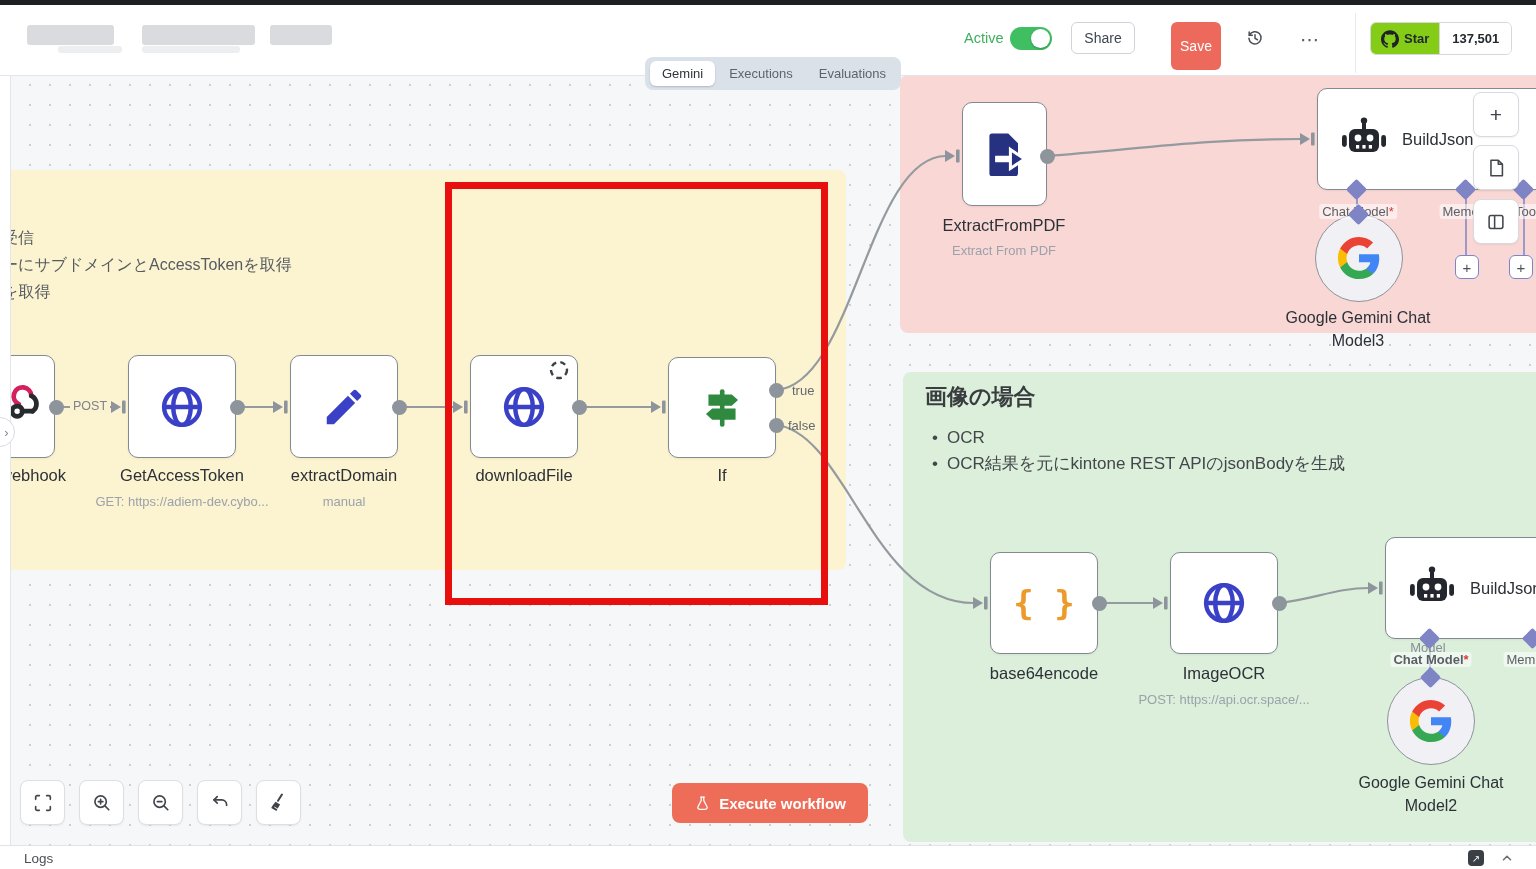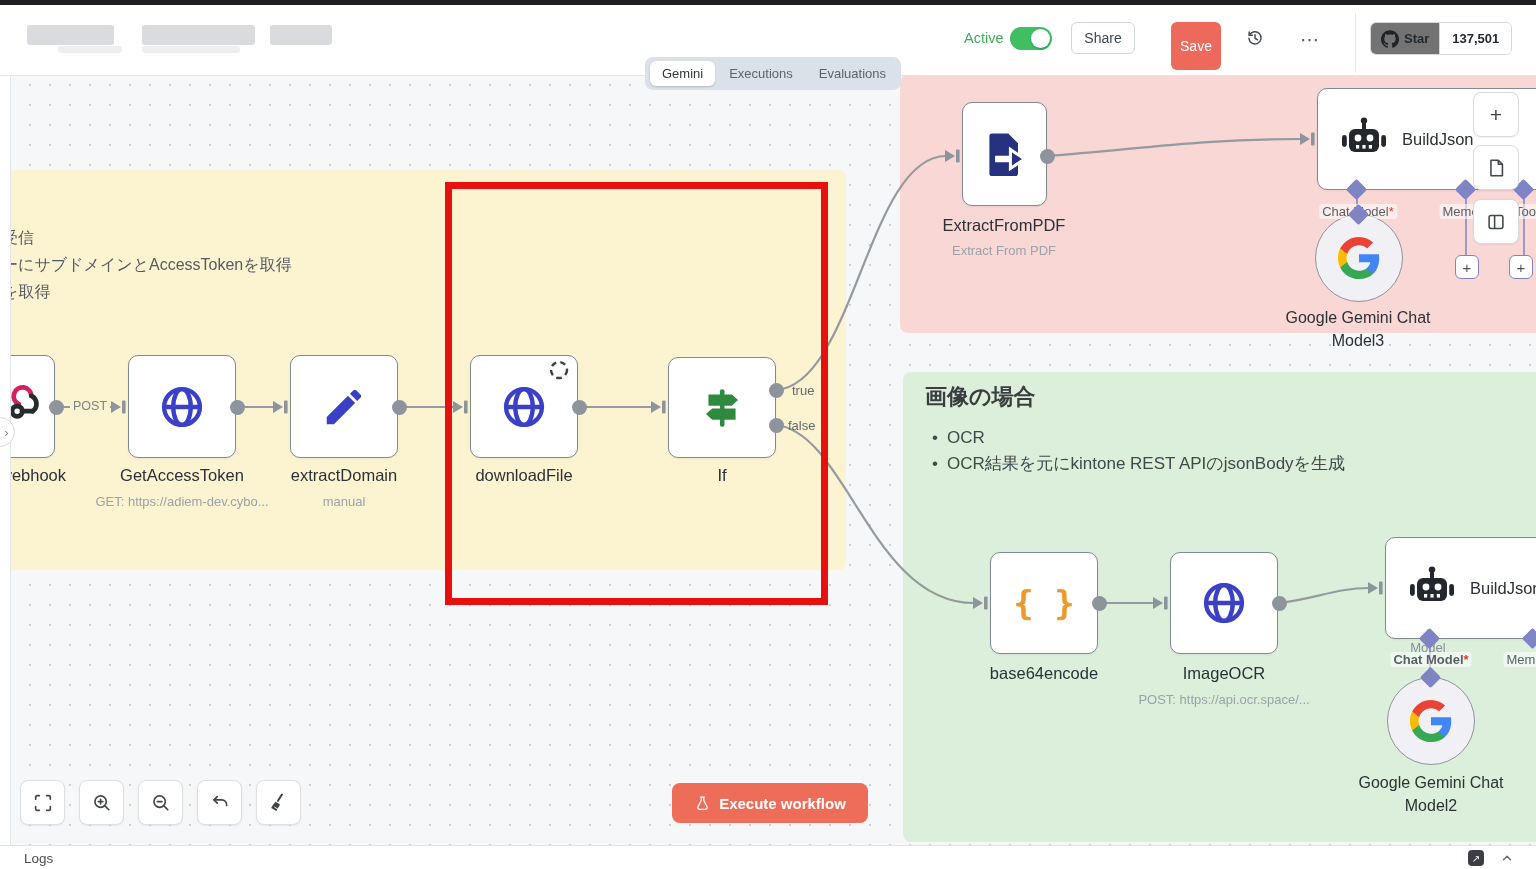--- a/index.html
+++ b/index.html
@@ -13,21 +13,21 @@
   .redact.lite{background:#eceef0;}
   #active-label{color:#3daf5d;font-size:14.5px;}
   .toggle{width:42px;height:23px;border-radius:12px;background:#3fbf62;position:relative;}
   .toggle .knob{position:absolute;right:2px;top:2px;width:19px;height:19px;border-radius:50%;background:#fff;box-shadow:0 1px 2px rgba(0,0,0,.25);}
   .btn{display:flex;align-items:center;justify-content:center;font-size:14px;border-radius:6px;box-sizing:border-box;cursor:pointer;}
   #share-btn{width:64px;height:32px;border:1px solid #cfd4da;color:#3f4650;background:#fff;}
   #save-btn{width:50px;height:48px;background:#ec695c;color:#fff;border:none;}
   #hdr-ellipsis{font-size:19px;color:#555b62;letter-spacing:1px;}
   #hdr-divider{left:1355px;top:8px;width:1px;height:60px;background:#e8eaee;}
   #star-widget{display:flex;height:31px;border:1px solid #d4d8dd;border-radius:6px;overflow:hidden;font-size:13px;font-weight:bold;color:#24292f;}
-  #star-left{display:flex;align-items:center;gap:5px;background:#737373;padding:0 10px;border-right:1px solid #d4d8dd;}
+  #star-left{display:flex;align-items:center;gap:5px;background:#84cc16;padding:0 10px;border-right:1px solid #d4d8dd;}
   #star-right{display:flex;align-items:center;background:#fff;padding:0 12px;}
   
   #tabs{left:645px;top:57px;width:256px;height:33px;background:#dbe1e9;border-radius:8px;display:flex;align-items:center;padding:0 5px;box-sizing:border-box;z-index:13;gap:2px;}
   .tab{font-size:13px;color:#5c646c;padding:5px 12px;border-radius:6px;cursor:pointer;white-space:nowrap;}
   .tab.active{background:#fff;color:#2e343a;box-shadow:0 1px 2px rgba(0,0,0,.18);}
   
   #canvas{left:0;top:75px;width:1536px;height:770px;background:#f5f7f8;
     background-image:radial-gradient(#ccd0d4 1.1px,transparent 1.2px);background-size:20px 20px;z-index:0;}
   #left-rail{left:0;top:75px;width:10px;height:770px;background:#fff;border-right:1px solid #e2e5e9;z-index:7;}
   #sidebar-chip{left:-15px;top:417px;width:30px;height:30px;border-radius:50%;background:#fff;border:1px solid #d6dadf;z-index:8;display:flex;align-items:center;justify-content:center;font-size:13px;color:#80868d;padding-left:13px;box-sizing:border-box;}

